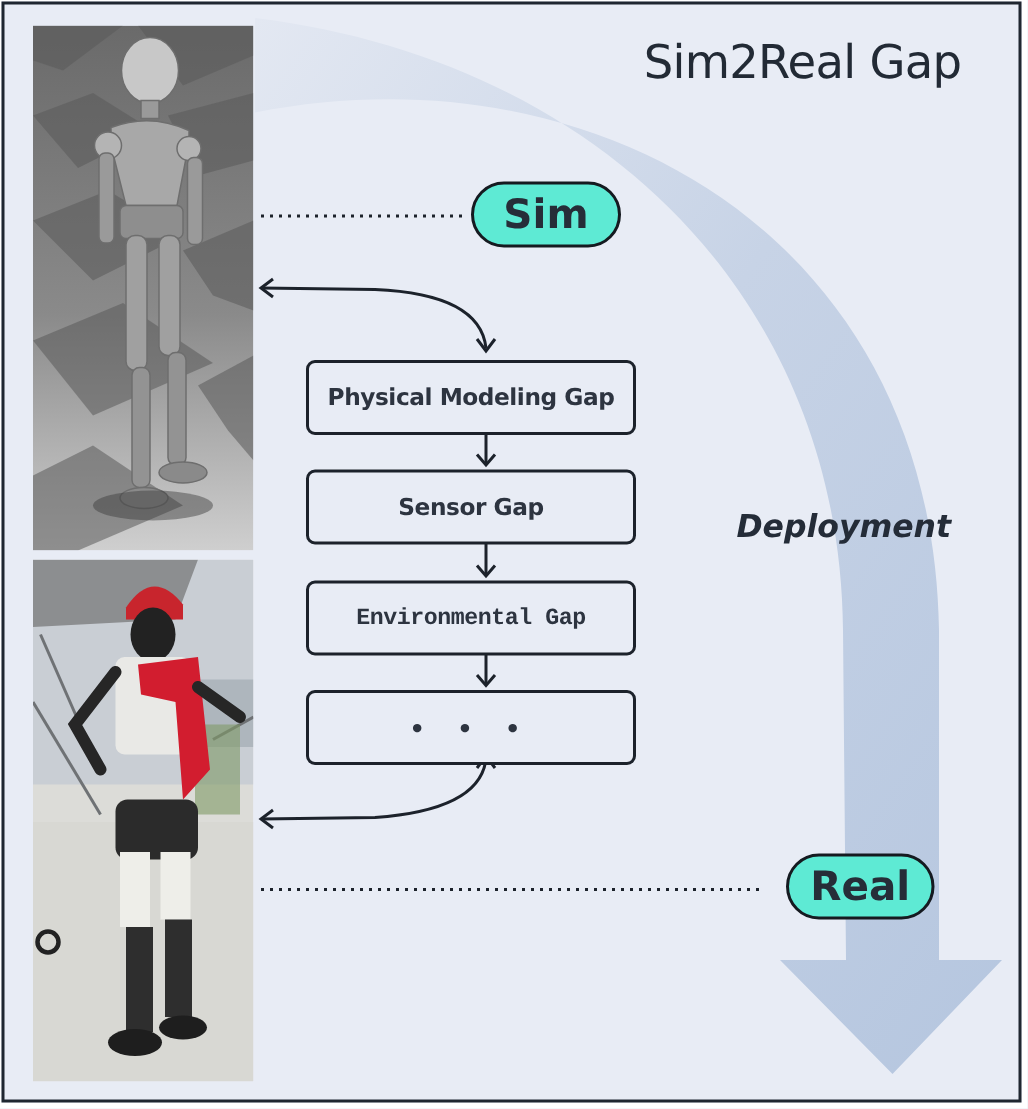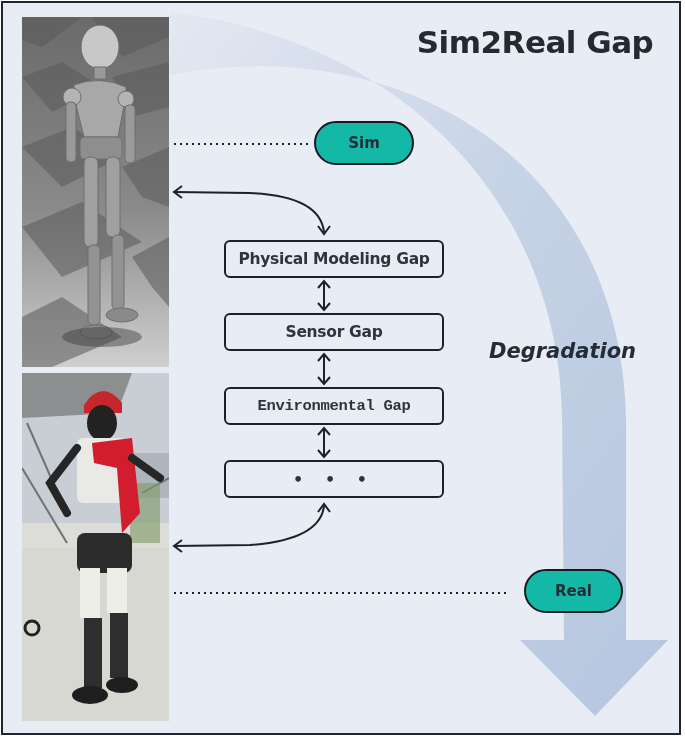--- a/index.html
+++ b/index.html
@@ -4,35 +4,35 @@
 <style>
   html, body { margin: 0; padding: 0; }
   body { width: 685px; height: 739px; background: #ffffff; position: relative; overflow: hidden; }
   .frame {
     position: absolute; left: 1px; top: 1px; width: 680px; height: 734px;
     background: #e8ecf5; border: 2px solid #1f2630; box-sizing: border-box;
   }
   .layer { position: absolute; left: 0; top: 0; width: 685px; height: 739px; }
   .title {
     position: absolute; left: 400px; top: 24px; width: 270px; text-align: center;
-    font-family: "DejaVu Sans", sans-serif; font-weight: bold; font-size: 31px;
+    font-family: "DejaVu Sans", sans-serif; font-weight: normal; font-size: 31px;
     color: #222a35; letter-spacing: -0.5px;
   }
   .photo { position: absolute; left: 22px; width: 147px; overflow: hidden; }
   .photo-sim { top: 17px; height: 350px; }
   .photo-real { top: 373px; height: 348px; }
   .pill {
     position: absolute; height: 44px; border: 2.5px solid #151a20; border-radius: 24px;
-    background: #14b8a6; box-sizing: border-box; display: flex; align-items: center; justify-content: center;
-    font-family: "DejaVu Sans", sans-serif; font-weight: bold; font-size: 15px; color: #262d38;
+    background: #5eead4; box-sizing: border-box; display: flex; align-items: center; justify-content: center;
+    font-family: "DejaVu Sans", sans-serif; font-weight: bold; font-size: 27px; color: #262d38;
   }
   .pill-sim { left: 314px; top: 121px; width: 100px; }
   .pill-real { left: 524px; top: 569px; width: 99px; }
   .gap-box {
-    position: absolute; left: 224px; width: 220px; height: 38px; border: 2px solid #1c222b;
+    position: absolute; left: 204px; width: 220px; height: 50px; border: 2px solid #1c222b;
     border-radius: 6px; box-sizing: border-box; background: #e8ecf5;
     display: flex; align-items: center; justify-content: center;
     font-family: "DejaVu Sans", sans-serif; font-weight: bold; font-size: 15.5px; color: #2d3440;
     letter-spacing: -0.3px;
   }
   .gap-0 { top: 240px; }
   .gap-1 { top: 313px; }
   .gap-2 { top: 387px; font-family: Liberation Mono, monospace; }
   .gap-3 { top: 460px; letter-spacing: 8px; font-size: 16px; }
   .degr {
@@ -171,14 +171,14 @@
 
 <div class="pill pill-sim">Sim</div>
 <div class="pill pill-real">Real</div>
 
 <div class="gap-box gap-0">Physical Modeling Gap</div>
 <div class="gap-box gap-1">Sensor Gap</div>
 <div class="gap-box gap-2">Environmental Gap</div>
 <div class="gap-box gap-3">• • •</div>
 
 <div class="degr">
-  <div>Degradation</div>
+  <div>Deployment</div>
 </div>
 
 </body></html>

